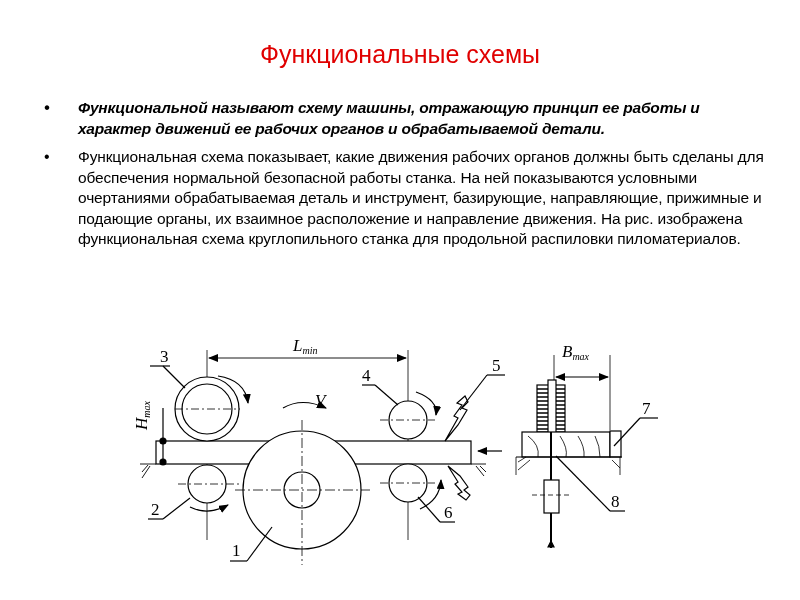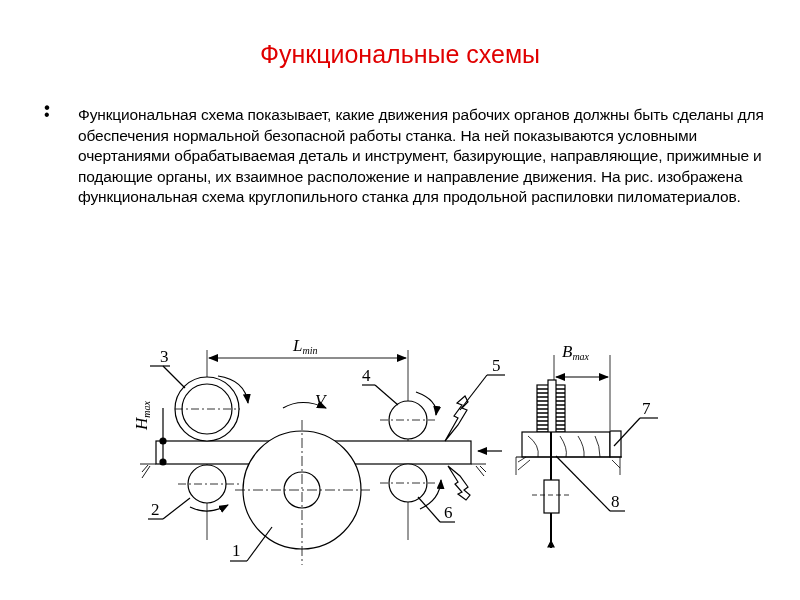--- a/index.html
+++ b/index.html
@@ -17,20 +17,21 @@
   svg text { font-family: "Liberation Serif", serif; }
 </style>
 </head>
 <body>
 
 <div class="title">Функциональные схемы</div>
 
 <div class="bullets">
   <div class="bullet b1">
     <span class="dot">•</span>
+    <span>Функциональной называют схему машины, отражающую принцип ее работы и характер движений ее рабочих органов и обрабатываемой детали.</span>
   </div>
   <div class="bullet b2">
     <span class="dot">•</span>
     <span> Функциональная схема показывает, какие движения рабочих органов должны быть сделаны для обеспечения нормальной безопасной работы станка. На ней показываются условными очертаниями обрабатываемая деталь и инструмент, базирующие, направляющие, прижимные и подающие органы, их взаимное расположение и направление движения. На рис. изображена функциональная схема круглопильного станка для продольной распиловки пиломатериалов.</span>
   </div>
 </div>
 
 <svg class="diagram" viewBox="0 320 800 280" width="800" height="280">
   <defs>
     <marker id="arr" markerWidth="10" markerHeight="8" refX="9" refY="4" orient="auto" markerUnits="userSpaceOnUse">

